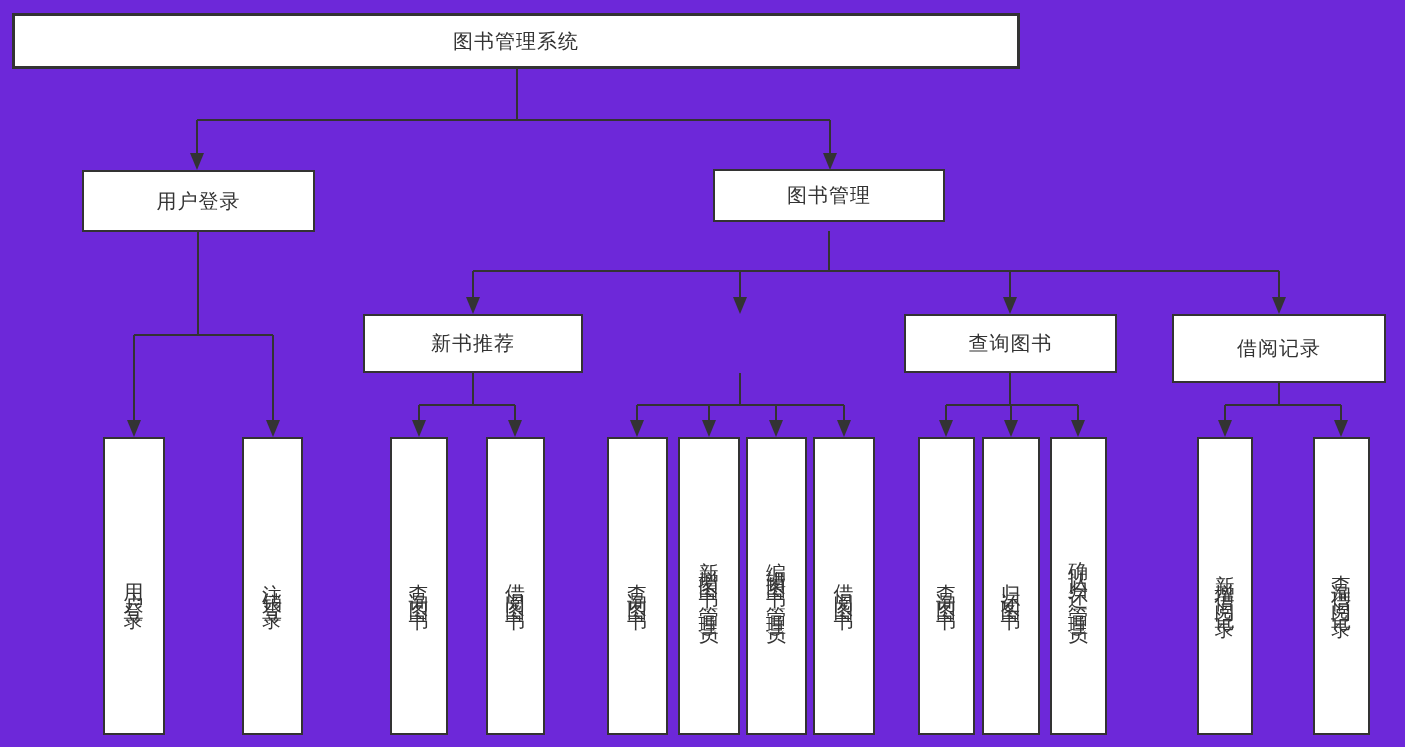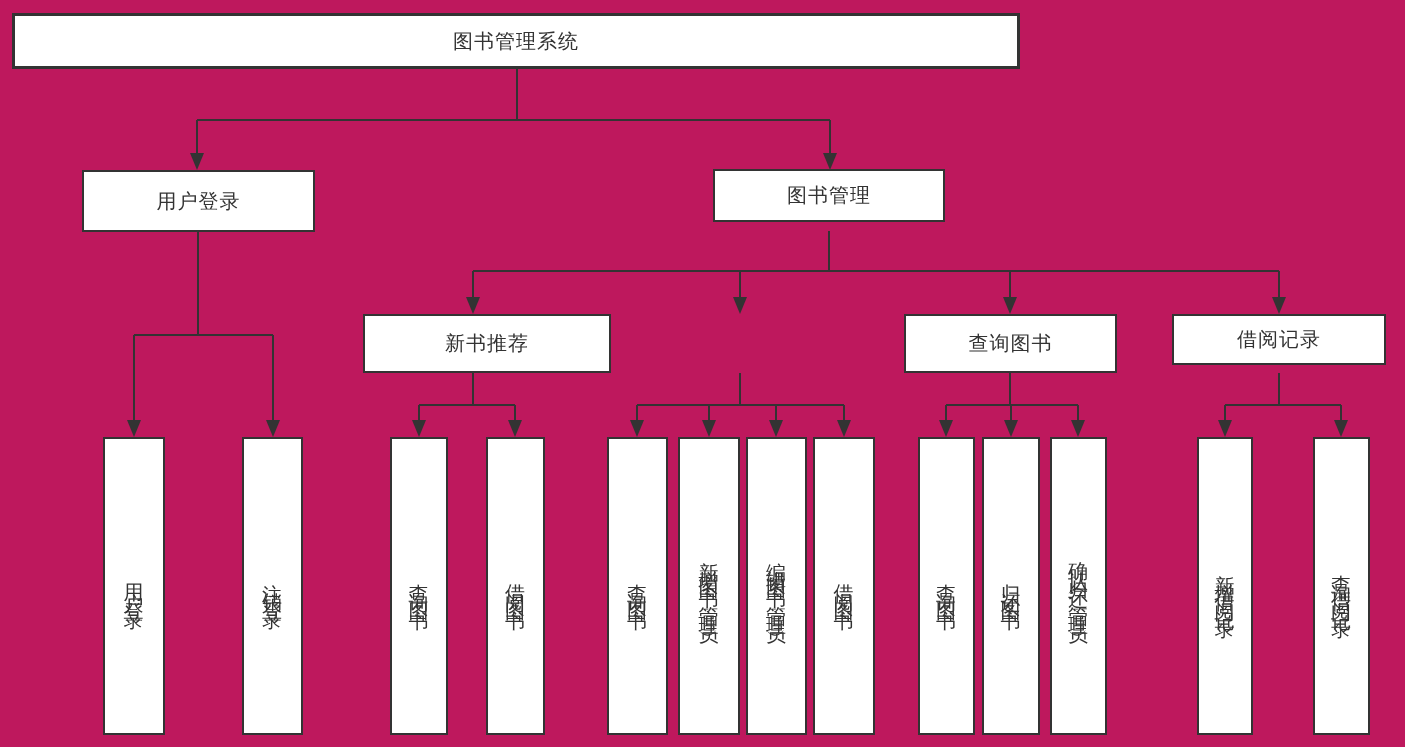--- a/index.html
+++ b/index.html
@@ -5,21 +5,21 @@
   html, body {
     margin: 0;
     padding: 0;
     background: #ffffff;
     font-family: "Liberation Sans", "DejaVu Sans", sans-serif;
   }
   #stage {
     position: relative;
     width: 1405px;
     height: 747px;
-    background: #be185d;
+    background: #6d28d9;
     overflow: hidden;
   }
   #wires {
     position: absolute;
     left: 0;
     top: 0;
     z-index: 0;
   }
   .hnode, .vnode {
     position: absolute;
@@ -94,23 +94,23 @@
       <polygon points="1218,420 1232,420 1225,437"></polygon>
       <polygon points="1334,420 1348,420 1341,437"></polygon>
     </g>
   </svg>
 
   <div class="hnode root" style="left:12px; top:13px; width:1008px; height:56px;">图书管理系统</div>
 
   <div class="hnode" style="left:82px; top:170px; width:233px; height:62px;">用户登录</div>
   <div class="hnode" style="left:713px; top:169px; width:232px; height:53px;">图书管理</div>
 
-  <div class="hnode" style="left:363px; top:314px; width:248px; height:59px;">新书推荐</div>
+  <div class="hnode" style="left:363px; top:314px; width:220px; height:59px;">新书推荐</div>
   <div class="hnode" style="left:904px; top:314px; width:213px; height:59px;">查询图书</div>
-  <div class="hnode" style="left:1172px; top:314px; width:214px; height:51px;">借阅记录</div>
+  <div class="hnode" style="left:1172px; top:314px; width:214px; height:69px;">借阅记录</div>
 
   <div class="vnode" style="left:103px; width:62px;">用户登录</div>
   <div class="vnode" style="left:242px; width:61px;">注销登录</div>
 
   <div class="vnode" style="left:390px; width:58px;">查询图书</div>
   <div class="vnode" style="left:486px; width:59px;">借阅图书</div>
 
   <div class="vnode" style="left:607px; width:61px;">查询图书</div>
   <div class="vnode" style="left:678px; width:62px;">新增图书（管理员）</div>
   <div class="vnode" style="left:746px; width:61px;">编辑图书（管理员）</div>

